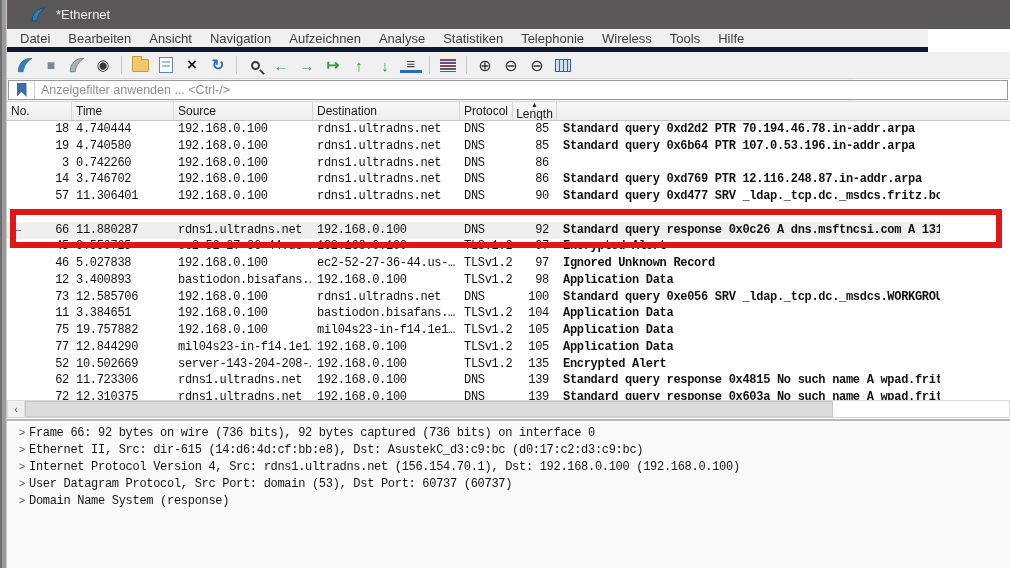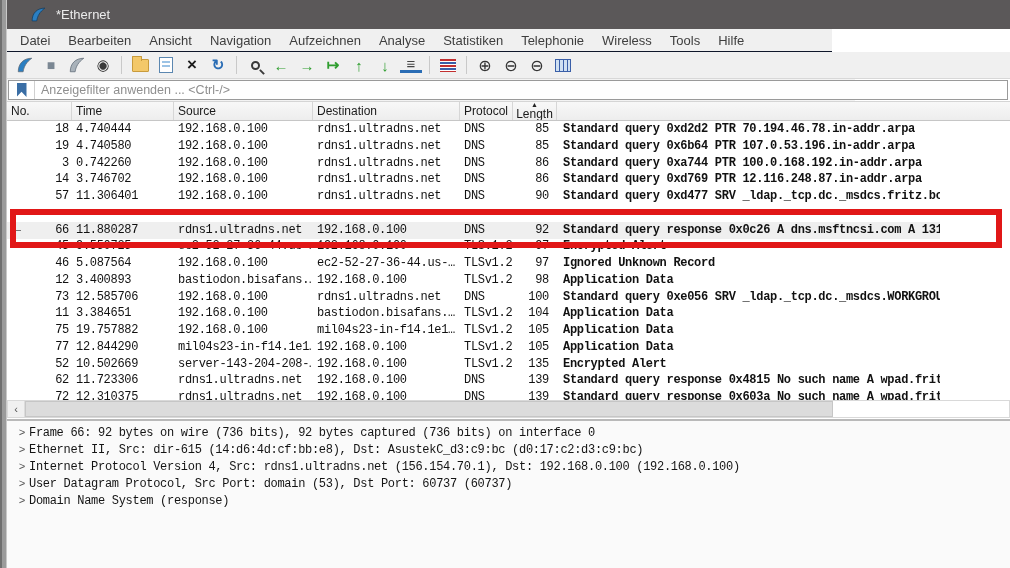--- a/index.html
+++ b/index.html
@@ -10,23 +10,23 @@
   .left-strip { position:absolute; left:0; top:0; width:7px; height:568px;
     background:linear-gradient(90deg,#6f6f6f 0 2px,#9b9b9b 2px 6px,#c9c9c9 6px 7px); z-index:50; }
 
   
   .titlebar { position:absolute; left:7px; top:0; width:1003px; height:29px;
     background:#5b5859; display:flex; align-items:center; padding-left:23px; }
   .titlebar .fin { width:17px; height:17px; margin-right:9px; }
   .title-text { color:#ececec; font-size:13px; }
 
   
-  .menubar { position:absolute; left:7px; top:29px; width:825px; height:23px;
+  .menubar { position:absolute; left:7px; top:29px; width:921px; height:23px;
     background:#f0f0f0; display:flex; align-items:center; padding-left:4px;
-    border-bottom:1px solid #0f172a; }
+    border-bottom:5px solid #0f172a; }
   .menu-item { padding:0 9px; font-size:13px; color:#3e3e3e; cursor:default; }
 
   
   .toolbar { position:absolute; left:7px; top:52px; width:1003px; height:27px;
     background:#f0f0f0; border-bottom:1px solid #d8d8d8; display:flex; align-items:center; padding-left:5px; }
   .tb-icon { width:22px; height:22px; margin:0 2px; display:flex; align-items:center; justify-content:center;
     font-size:15px; color:#444; position:relative; }
   .tb-sep { width:1px; height:18px; background:#c9c9c9; margin:0 5px; }
   .tb-icon svg { width:18px; height:18px; }
   .g-stop { font-size:14px; color:#7b8793; }
@@ -228,21 +228,20 @@
       <span class="pcell c-len">85</span>
       <span class="pcell c-info">Standard query 0x6b64 PTR 107.0.53.196.in-addr.arpa</span>
     </div>
     <div class="prow" style="top: 34px;">
       <span class="pcell c-no">3</span>
       <span class="pcell c-time">0.742260</span>
       <span class="pcell c-src">192.168.0.100</span>
       <span class="pcell c-dst">rdns1.ultradns.net</span>
       <span class="pcell c-proto">DNS</span>
       <span class="pcell c-len">86</span>
-      <span class="pcell c-info">Standard query 0xa744 PTR 100.0.168.192.in-addr.arpa</span>
     </div>
     <div class="prow" style="top: 50px;">
       <span class="pcell c-no">14</span>
       <span class="pcell c-time">3.746702</span>
       <span class="pcell c-src">192.168.0.100</span>
       <span class="pcell c-dst">rdns1.ultradns.net</span>
       <span class="pcell c-proto">DNS</span>
       <span class="pcell c-len">86</span>
       <span class="pcell c-info">Standard query 0xd769 PTR 12.116.248.87.in-addr.arpa</span>
     </div>
@@ -277,21 +276,21 @@
       <span class="pcell c-no">45</span>
       <span class="pcell c-time">9.550725</span>
       <span class="pcell c-src">ec2-52-27-36-44.us-…</span>
       <span class="pcell c-dst">192.168.0.100</span>
       <span class="pcell c-proto">TLSv1.2</span>
       <span class="pcell c-len">97</span>
       <span class="pcell c-info">Encrypted Alert</span>
     </div>
     <div class="prow" style="top: 134px;">
       <span class="pcell c-no">46</span>
-      <span class="pcell c-time">5.087564</span>
+      <span class="pcell c-time">5.027838</span>
       <span class="pcell c-src">192.168.0.100</span>
       <span class="pcell c-dst">ec2-52-27-36-44.us-…</span>
       <span class="pcell c-proto">TLSv1.2</span>
       <span class="pcell c-len">97</span>
       <span class="pcell c-info">Ignored Unknown Record</span>
     </div>
     <div class="prow" style="top: 151px;">
       <span class="pcell c-no">12</span>
       <span class="pcell c-time">3.400893</span>
       <span class="pcell c-src">bastiodon.bisafans.…</span>

